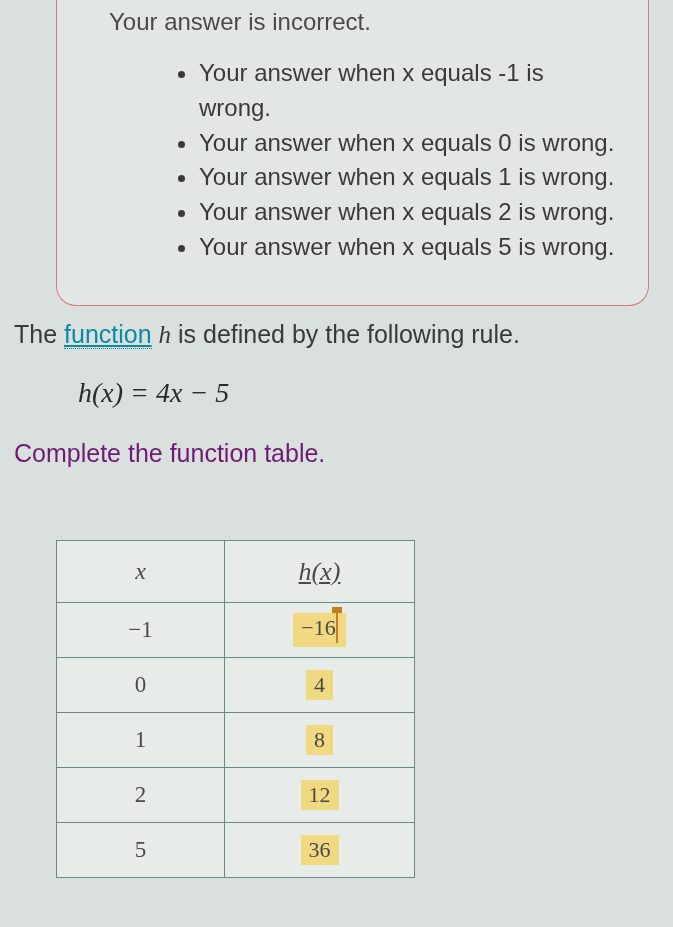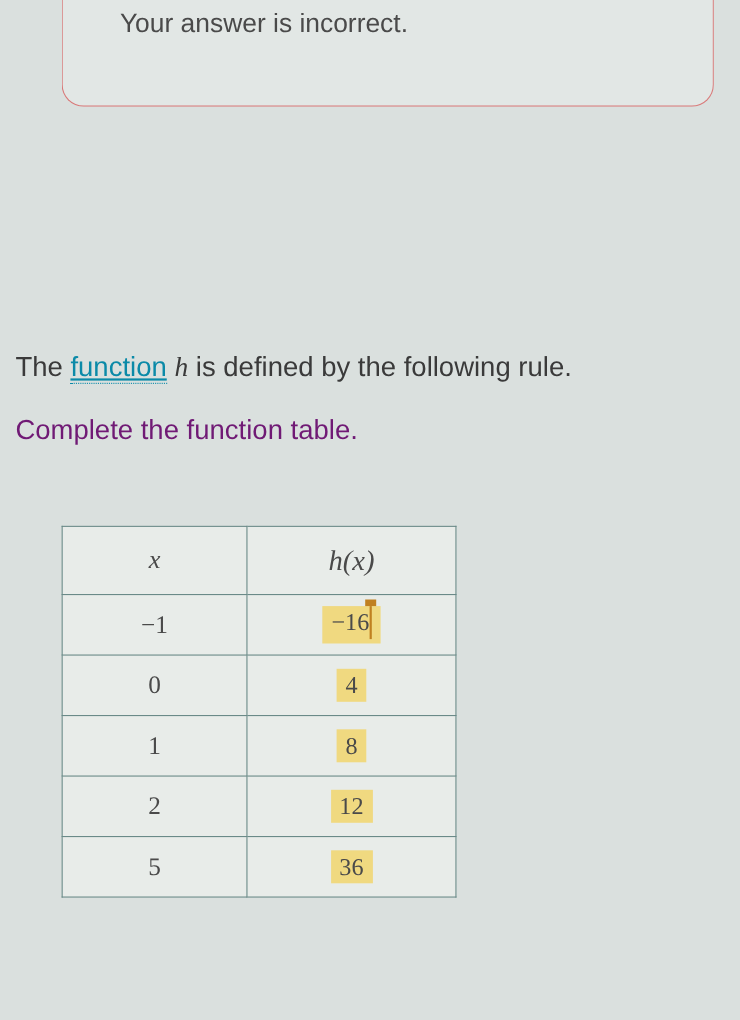--- a/index.html
+++ b/index.html
@@ -79,21 +79,21 @@
       color: #4a4a4a;
       height: 55px;
     }
     .func-table th {
       font-weight: normal;
       font-style: italic;
       height: 62px;
       font-size: 24px;
     }
     .col-x { width: 168px; }
-    .col-hx { width: 190px; }
+    .col-hx { width: 190px; text-decoration: underline; }
     .answer-cell {
       display: inline-block;
       background: #f0d980;
       padding: 2px 8px;
       font-size: 22px;
       color: #4a4a4a;
       font-family: 'Times New Roman', serif;
       min-width: 26px;
       text-align: right;
     }
@@ -120,27 +120,35 @@
     .hx-header {
       font-style: italic;
       font-size: 26px;
     }
   </style>
 </head>
 <body>
 
 <div class="feedback-box">
   <div class="feedback-title">Your answer is incorrect.</div>
+  <ul class="feedback-list">
+    <li>Your answer when x equals -1 is wrong.</li>
+    <li>Your answer when x equals 0 is wrong.</li>
+    <li>Your answer when x equals 1 is wrong.</li>
+    <li>Your answer when x equals 2 is wrong.</li>
+    <li>Your answer when x equals 5 is wrong.</li>
+  </ul>
 </div>
 
 <div class="body-content">
   <p class="sentence1">
     <span>The </span><a href="#" class="function-link">function</a>
     <span class="italic-h">h</span><span> is defined by the following rule.</span>
   </p>
+  <div class="equation">h(x) = 4x − 5</div>
   <p class="sentence2">Complete the function table.</p>
 
   <table class="func-table">
     <tbody>
         <tr>
       <th class="col-x">x</th>
       <th class="col-hx"><span class="hx-header">h(x)</span></th>
     </tr>
     <tr>
       <td class="col-x">−1</td>

